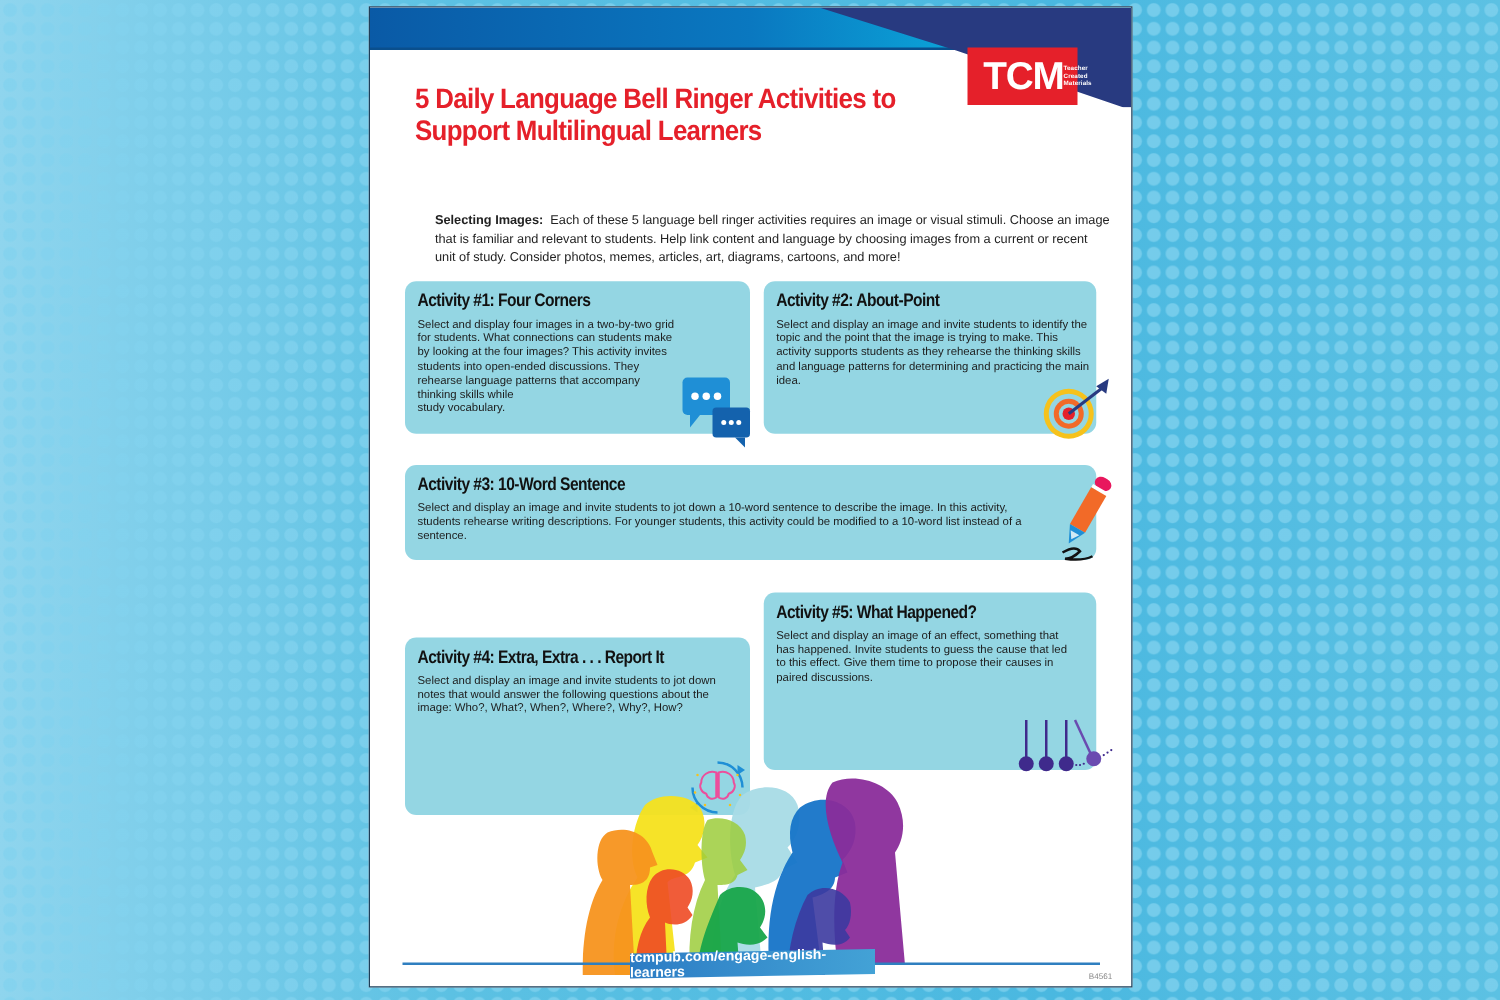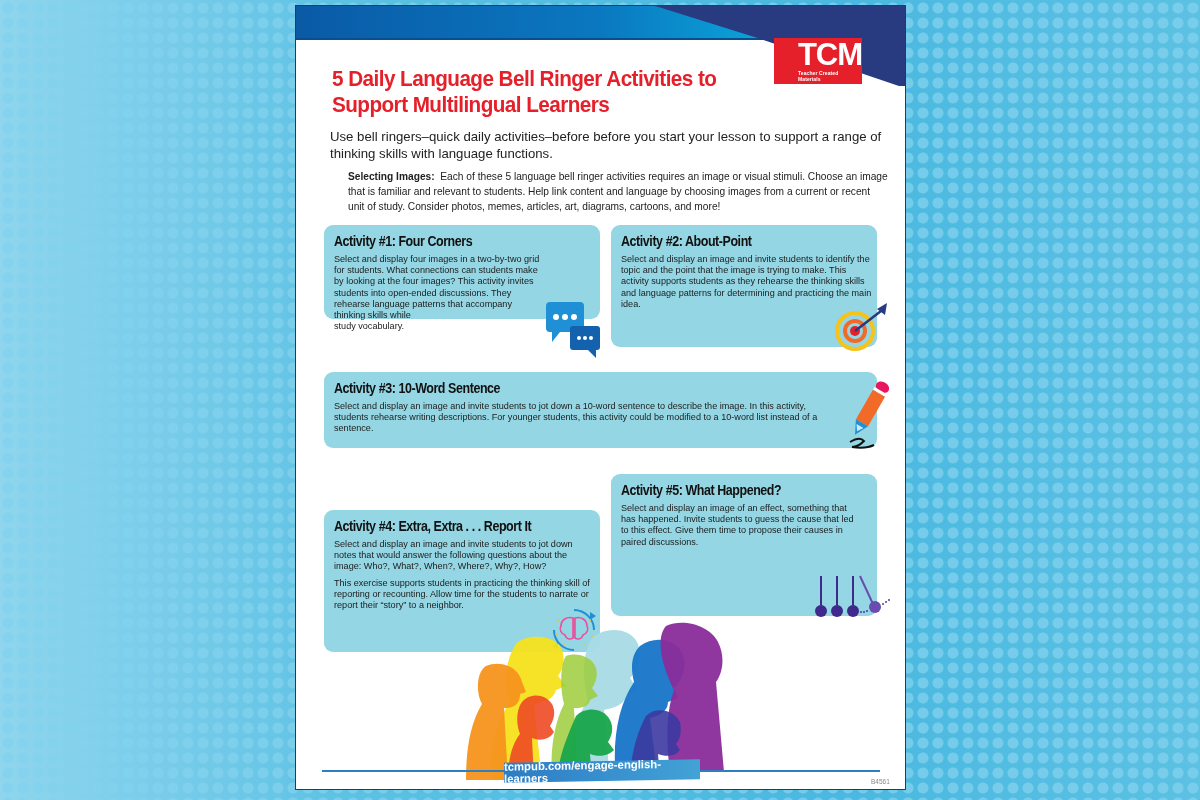--- a/index.html
+++ b/index.html
@@ -31,21 +31,21 @@
     clip-path: polygon(59% 0, 100% 0, 100% 100%, 99% 100%, 77% 43%, 59% 0);
   }
   .header-band-underline {
     position: absolute; left: 0; top: 32px; width: 78%; height: 2px;
     background: #0a4f8d;
   }
   .logo {
     position: absolute; left: 478px; top: 32px;
     width: 88px; height: 46px;
     background: #e5202a;
-    display: flex; flex-direction: column; align-items: center; justify-content: center;
+    display: flex; flex-direction: row; align-items: center; justify-content: center;
     color: #fff;
     padding-left: 24px;
   }
   .logo-mark {
     font-family: "Liberation Sans", sans-serif;
     font-weight: 900; font-size: 31px; letter-spacing: -1px; line-height: 30px;
   }
   .logo-sub {
     font-size: 5px; font-weight: bold; line-height: 6px; letter-spacing: 0.1px;
   }
@@ -115,28 +115,27 @@
   <div class="logo">
     <div class="logo-mark">TCM</div>
     <div class="logo-sub">Teacher Created Materials</div>
   </div>
 
   <h1 class="title">
     <span>5 Daily Language Bell Ringer Activities to</span><br>
     <span>Support Multilingual Learners</span>
   </h1>
 
-  <p class="intro">Use bell ringers–quick daily activities–before before you start your lesson to support a range of thinking skills with language functions.</p>
 
   <p class="selecting">
     <b>Selecting Images:</b>&nbsp;
     <span>Each of these 5 language bell ringer activities requires an image or visual stimuli. Choose an image that is familiar and relevant to students. Help link content and language by choosing images from a current or recent unit of study. Consider photos, memes, articles, art, diagrams, cartoons, and more!</span>
   </p>
 
-  <div class="card" style="left:28px; top:219px; width:276px; height:94px;">
+  <div class="card" style="left:28px; top:219px; width:276px; height:122px;">
     <div class="card-title">Activity #1: Four Corners</div>
     <div class="card-body" style="width:210px;">
       <p>Select and display four images in a two-by-two grid for students. What connections can students make by looking at the four images? This activity invites students into open-ended discussions. They rehearse language patterns that accompany thinking skills while</p>
       <p style="margin-top:0">study vocabulary.</p>
     </div>
     <svg class="card-icon" style="left:220px; top:75px;" width="58" height="60" viewBox="0 0 58 60">
       <rect x="2" y="2" width="38" height="30" rx="4" fill="#1f8fd6"></rect>
       <polygon points="8,32 16,32 8,42" fill="#1f8fd6"></polygon>
       <circle cx="12" cy="17" r="3" fill="#fff"></circle>
         <circle cx="21" cy="17" r="3" fill="#fff"></circle>
@@ -179,21 +178,20 @@
         <polygon points="21,52 29,52 25,58" fill="#cfe9f5"></polygon>
       </g>
       <path d="M8 66 q10 -6 14 -1 q-6 6 -12 6 q14 2 22 -2" stroke="#111" stroke-width="2" fill="none"></path>
     </svg>
   </div>
 
   <div class="card" style="left:28px; top:468px; width:276px; height:142px;margin-top:36px;">
     <div class="card-title">Activity #4: Extra, Extra . . . Report It</div>
     <div class="card-body" style="width:258px;">
       <p>Select and display an image and invite students to jot down notes that would answer the following questions about the image: Who?, What?, When?, Where?, Why?, How?</p>
-      <p>This exercise supports students in practicing the thinking skill of reporting or recounting. Allow time for the students to narrate or report their “story” to a neighbor.</p>
     </div>
     <svg class="card-icon" style="left:226px; top:96px;" width="48" height="50" viewBox="0 0 48 50">
       <path d="M24 4 A20 20 0 0 1 44 24" stroke="#1f8fd6" stroke-width="2" fill="none"></path>
       <polygon points="40,6 46,10 40,14" fill="#1f8fd6"></polygon>
       <path d="M24 44 A20 20 0 0 1 4 24" stroke="#1f8fd6" stroke-width="2" fill="none"></path>
       <polygon points="8,44 2,40 8,36" fill="#1f8fd6"></polygon>
       <path d="M23 12 c-6 -2 -12 2 -12 8 c-2 3 0 8 4 9 c1 4 5 5 8 3 Z" stroke="#ec4f9c" stroke-width="1.6" fill="none"></path>
       <path d="M25 12 c6 -2 12 2 12 8 c2 3 0 8 -4 9 c-1 4 -5 5 -8 3 Z" stroke="#ec4f9c" stroke-width="1.6" fill="none"></path>
       <line x1="24" y1="12" x2="24" y2="32" stroke="#ec4f9c" stroke-width="1.4"></line>
       <circle cx="8" cy="14" r="1" fill="#f6c21c"></circle>

